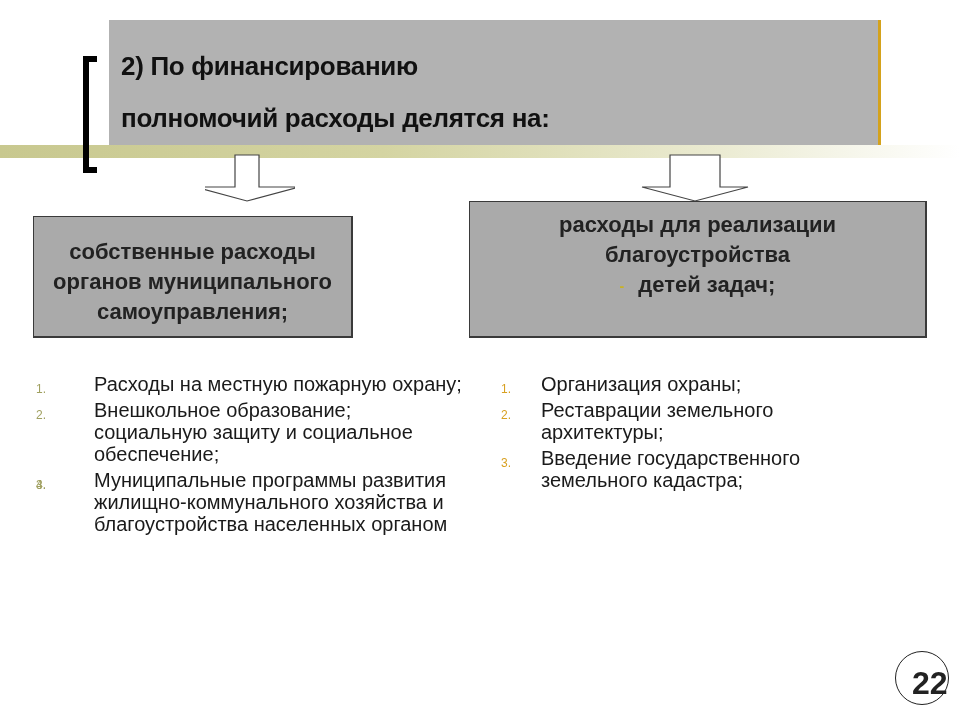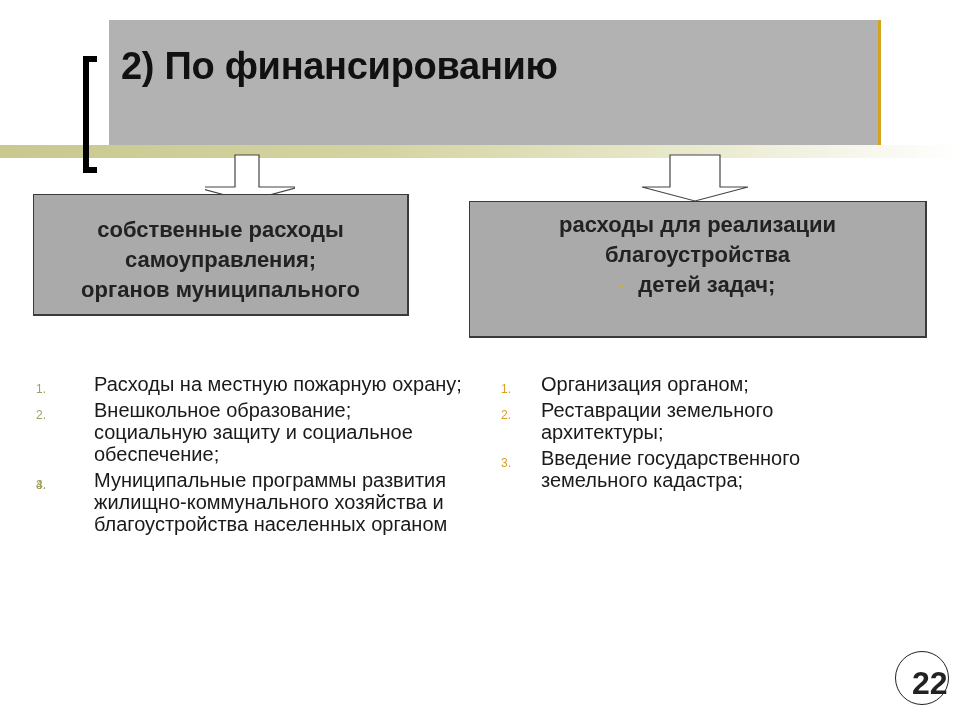--- a/index.html
+++ b/index.html
@@ -14,35 +14,35 @@
       background: linear-gradient(to right, #c8c88f 0%, #d4d4a2 40%, #ebebd2 75%, #ffffff 100%);
     }
     .title-box {
       position: absolute; left: 109px; top: 20px; width: 772px; height: 125px;
       background: #b2b2b2;
       border-right: 3px solid #d4a21c;
       box-sizing: border-box;
       padding: 20px 0 0 12px;
     }
     .title-text {
-      font-weight: bold; font-size: 38px; line-height: 52px; color: #111;
+      font-weight: bold; font-size: 26px; line-height: 52px; color: #111;
       margin: 0; letter-spacing: -0.3px;
     }
     .bracket {
       position: absolute; left: 83px; top: 56px; width: 14px; height: 117px;
       border: 6px solid #000; border-right: none; box-sizing: border-box;
     }
     .arrow { position: absolute; }
     .box {
       position: absolute; background: #aaaaaa;
       border: 1px solid #3a3a3a; border-right-width: 2px; border-bottom-width: 2px;
       box-sizing: border-box; text-align: center;
       font-weight: bold; font-size: 22px; line-height: 30px; color: #222;
     }
-    .box-left { left: 33px; top: 194px; width: 376px; height: 122px; padding-top: 20px; }
+    .box-left { left: 33px; top: 216px; width: 320px; height: 122px; padding-top: 20px; }
     .box-right { left: 469px; top: 201px; width: 458px; height: 137px; padding-top: 8px; }
     .box .line { display: block; }
     .dash-mark { color: #c9b224; font-size: 14px; margin-right: 14px; vertical-align: middle; }
     .list {
       position: absolute; margin: 0; padding: 0; list-style: none;
       font-size: 20px; line-height: 22px; color: #1a1a1a;
     }
     .list-left { left: 36px; top: 373px; width: 430px; }
     .list-right { left: 501px; top: 373px; width: 400px; }
     .list li { position: relative; margin-bottom: 4px; }
@@ -61,52 +61,53 @@
       font-weight: bold; font-size: 32px; color: #222;
     }
   </style>
 </head>
 <body>
 
 <div class="olive-bar"></div>
 
 <div class="title-box">
   <p class="title-text">2) По финансированию</p>
+  <p class="title-text">полномочий расходы делятся на:</p>
 </div>
 
 <div class="bracket"></div>
 
 <svg class="arrow" style="left:205px;top:154px" width="90" height="48" viewBox="0 0 90 48">
   <polygon points="24,1 48,1 48,33 88,33 36,47 -16,33 24,33" transform="translate(6,0)" fill="#ffffff" stroke="#444" stroke-width="1.2"></polygon>
 </svg>
 
 <svg class="arrow" style="left:640px;top:154px" width="110" height="48" viewBox="0 0 110 48">
   <polygon points="30,1 80,1 80,33 108,33 55,47 2,33 30,33" fill="#ffffff" stroke="#444" stroke-width="1.2"></polygon>
 </svg>
 
 <div class="box box-left">
   <span class="line">собственные расходы</span>
+  <span class="line">органов муниципального</span>
   <span class="line">самоуправления;</span>
-  <span class="line">органов муниципального</span>
 </div>
 
 <div class="box box-right">
   <span class="line">расходы для реализации</span>
   <span class="line">благоустройства</span>
   <span class="line"><span class="dash-mark">-</span><span>детей задач;</span></span>
 </div>
 
 <ol class="list list-left">
   <li><span class="num">1.</span><span>Расходы на местную пожарную охрану;</span></li>
   <li><span class="num">2.</span><span>Внешкольное образование; социальную защиту и социальное обеспечение;</span></li>
   <li><span class="num">3.</span></li>
   <li><span class="num">4.</span><span>Муниципальные программы развития жилищно-коммунального хозяйства и благоустройства населенных органом</span></li>
 </ol>
 
 <ol class="list list-right">
-  <li><span class="num">1.</span><span>Организация органом;</span></li>
+  <li><span class="num">1.</span><span>Организация охраны;</span></li>
   <li><span class="num">2.</span><span>Реставрации земельного архитектуры;</span></li>
   <li><span class="num">3.</span><span>Введение государственного земельного кадастра;</span></li>
 </ol>
 
 <div class="page-num">
   <span>22</span>
 </div>
 
 </body></html>

